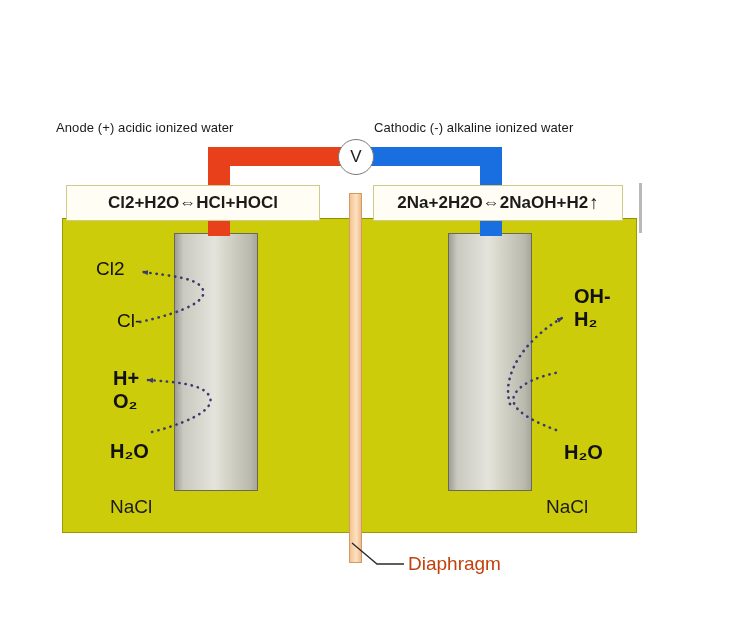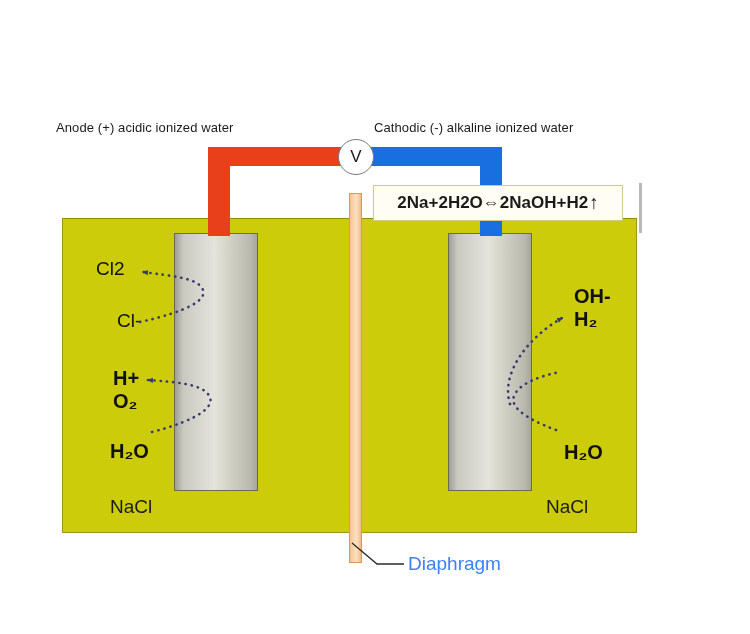--- a/index.html
+++ b/index.html
@@ -60,21 +60,21 @@
     background:#b9b9b9;
   }
 
   
   #diaphragm{
     position:absolute;left:349px;top:193px;width:13px;height:370px;
     background:linear-gradient(90deg,#f3c294 0%,#fad7b0 35%,#fbe0c2 60%,#f0bb87 100%);
     border:1px solid #d39a63;box-sizing:border-box;z-index:4;
   }
   #label-diaphragm{
-    position:absolute;left:408px;top:553px;font-size:19px;color:#3b82f6;
+    position:absolute;left:408px;top:553px;font-size:19px;color:#c2410c;
     white-space:nowrap;
   }
 
   
   .electrode{
     position:absolute;
     background:linear-gradient(90deg,#9e9e96 0%,#c9c9c0 10%,#e4e4dc 48%,#d6d6cb 62%,#b9b9ad 92%,#a6a69a 100%);
     border:1.6px solid #6a6a4f;box-sizing:border-box;z-index:3;
   }
   #electrode-left{left:174px;top:233px;width:84px;height:258px;}
@@ -110,20 +110,23 @@
 
   <div class="wire" id="wire-red-h"></div>
   <div class="wire" id="wire-red-v"></div>
   <div class="wire" id="wire-blue-h"></div>
   <div class="wire" id="wire-blue-v"></div>
 
   <div id="voltmeter">
     <span>V</span>
   </div>
 
+  <div class="eqbox" id="eq-left">
+    <span>Cl2+H2O⇔HCl+HOCl</span>
+  </div>
   <div class="eqbox" id="eq-right">
     <span>2Na+2H2O⇔2NaOH+H2</span>
       <span class="up-arrow">↑</span>
   </div>
 
   <div id="tank"></div>
   <div id="tank-edge-right"></div>
 
   <div id="diaphragm"></div>
   <div id="label-diaphragm">Diaphragm</div>

